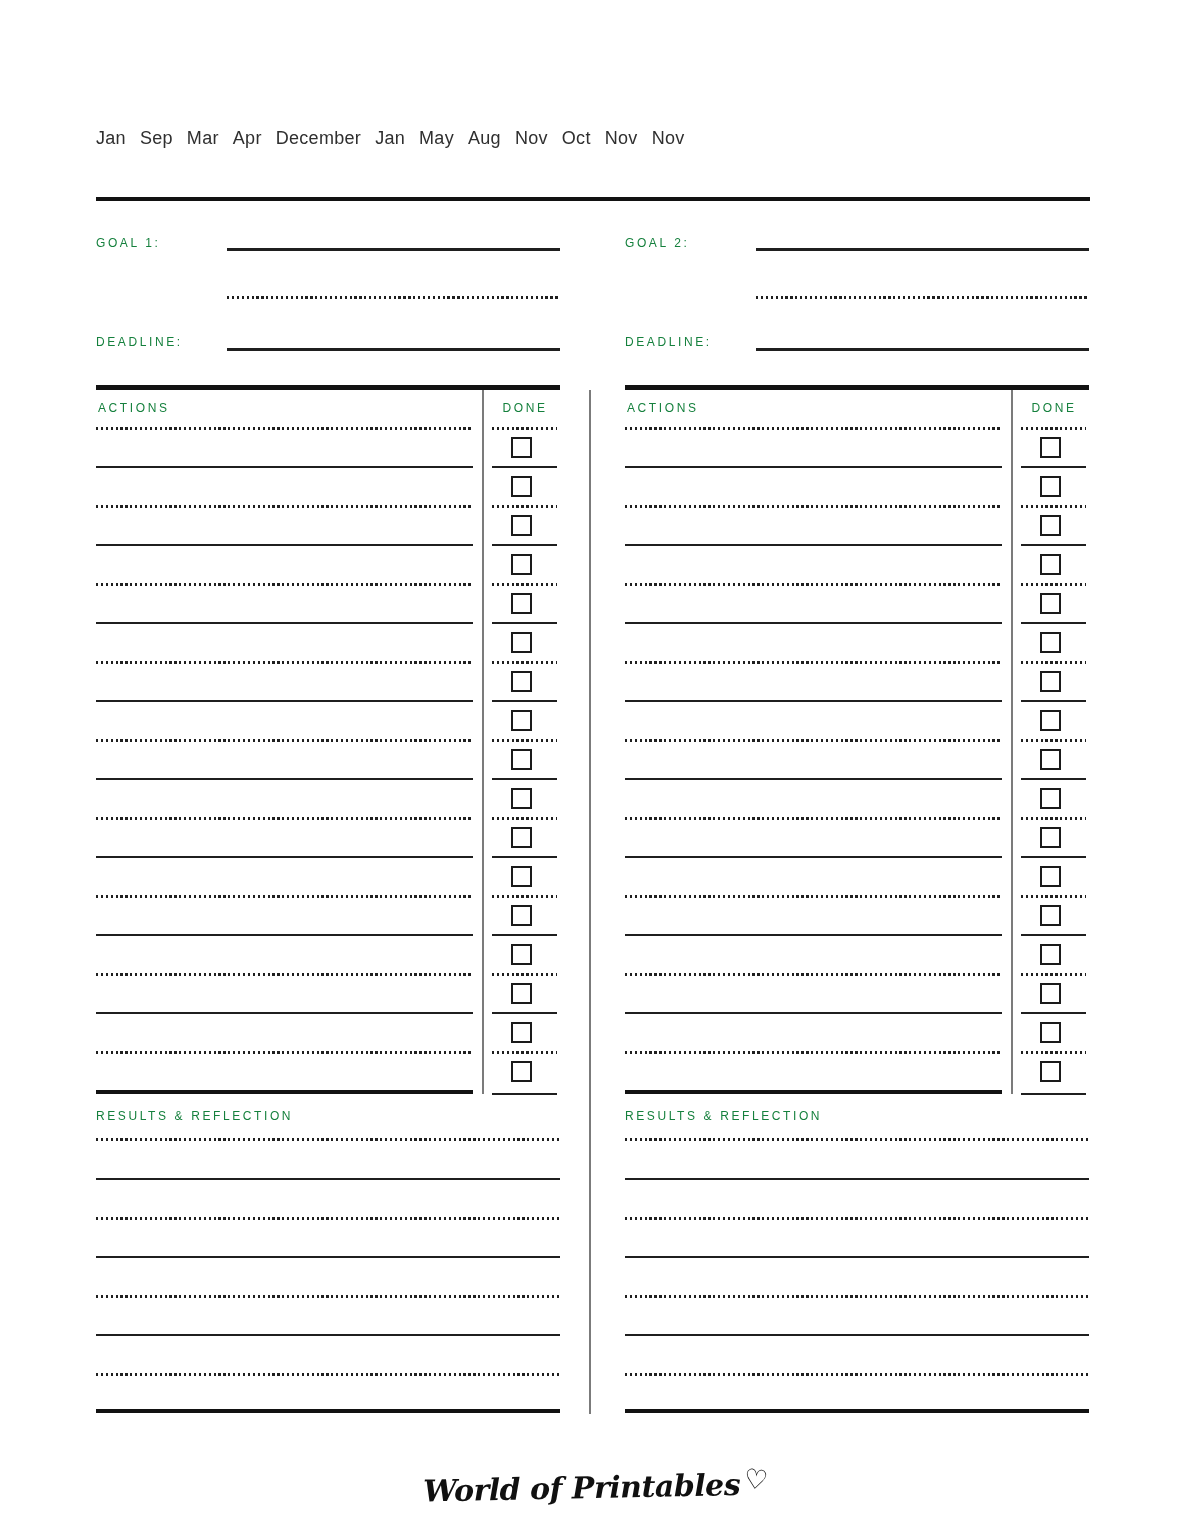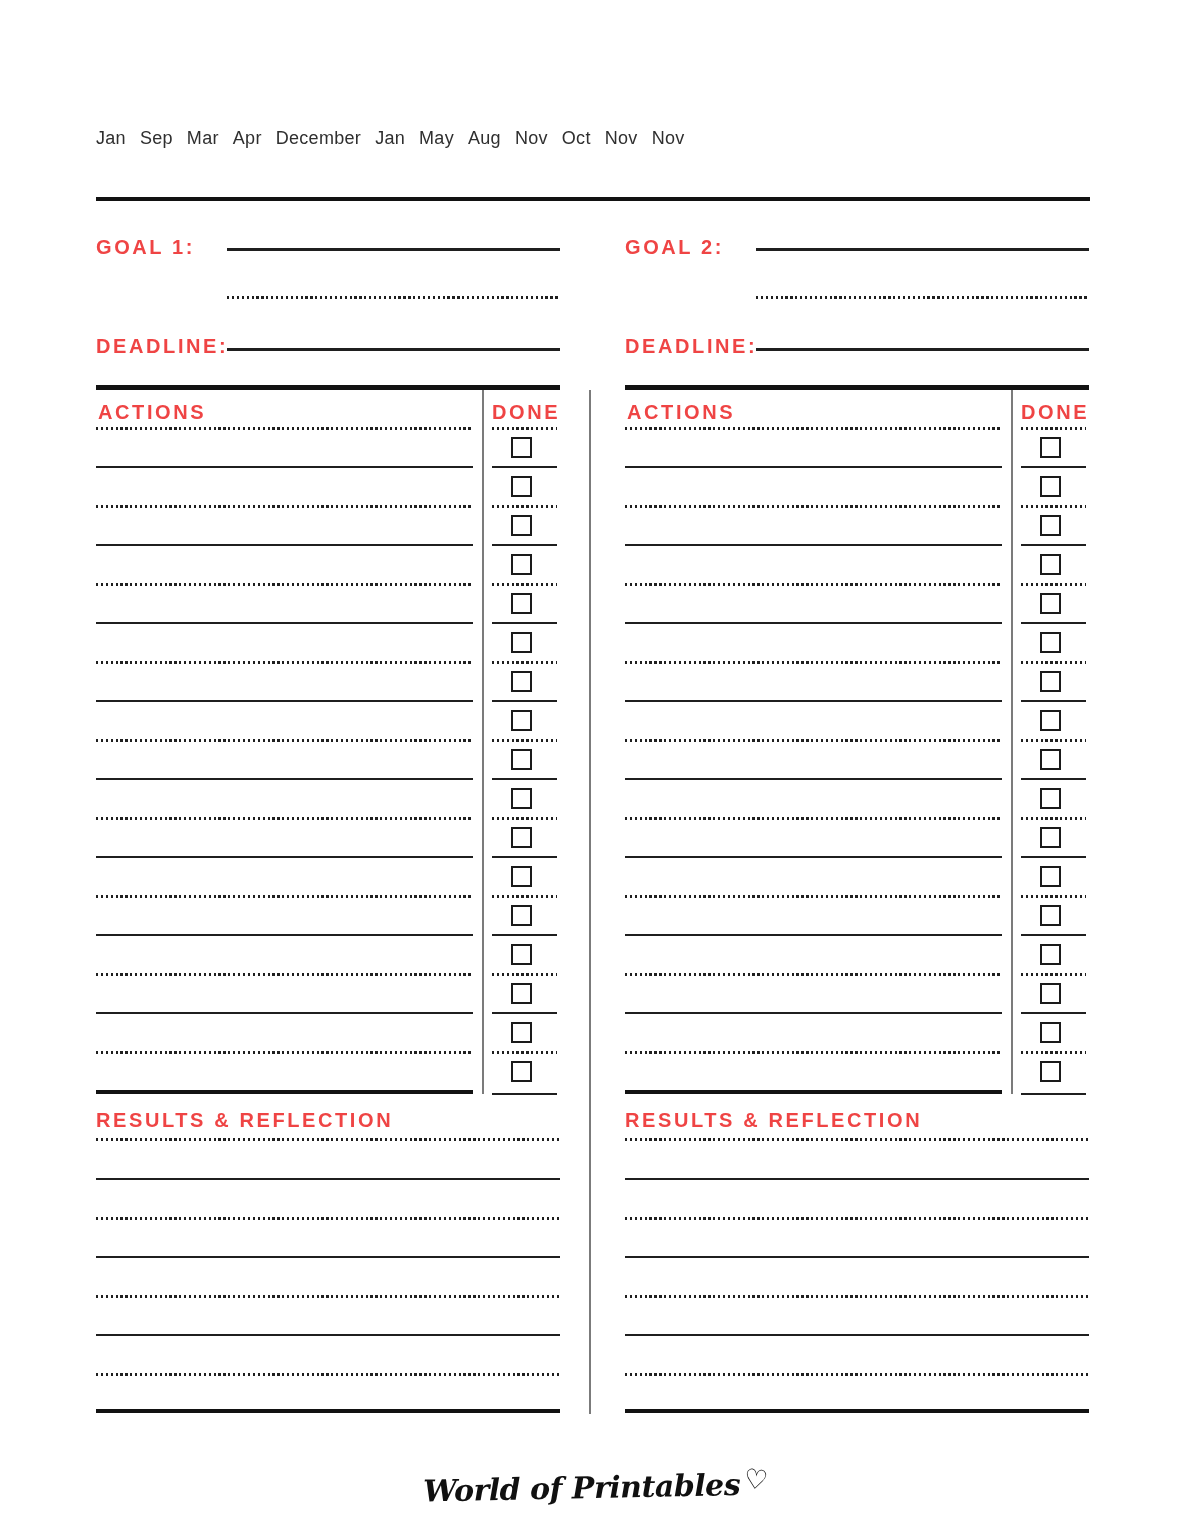--- a/index.html
+++ b/index.html
@@ -25,22 +25,22 @@
   .top-rule{
     position:absolute;left:96px;top:197px;width:994px;height:4px;
     background:#121212;
   }
   
   .goal-col{position:absolute;top:0;width:464px;height:1536px;}
   .col-left{left:96px;}
   .col-right{left:625px;}
 
   .lbl{
-    position:absolute;font-size:20px;font-weight:700;letter-spacing:2.6px;
-    color:#ef4444;white-space:nowrap;line-height:1;
+    position:absolute;font-size:12px;font-weight:400;letter-spacing:2.6px;
+    color:#15803d;white-space:nowrap;line-height:1;
   }
   .hline{position:absolute;height:2px;background:#1f1f1f;}
   .hline.dotted{
     height:2.5px;
     background:repeating-linear-gradient(90deg,#1f1f1f 0 2.2px,transparent 2.2px 4.9px);
   }
   .hline.solid3{height:3px;}
   .hline.thick{height:4px;background:#121212;}
 
   .goal-label{left:0;top:237px;}

